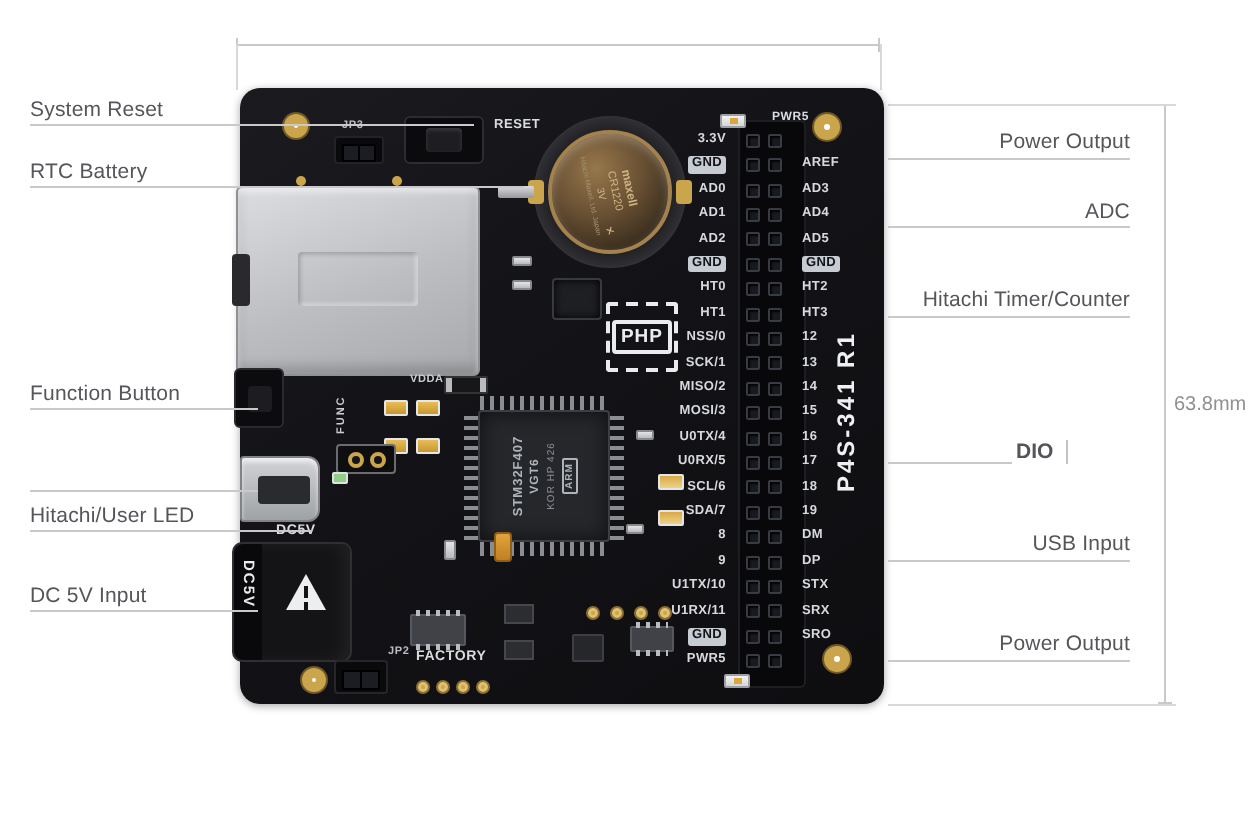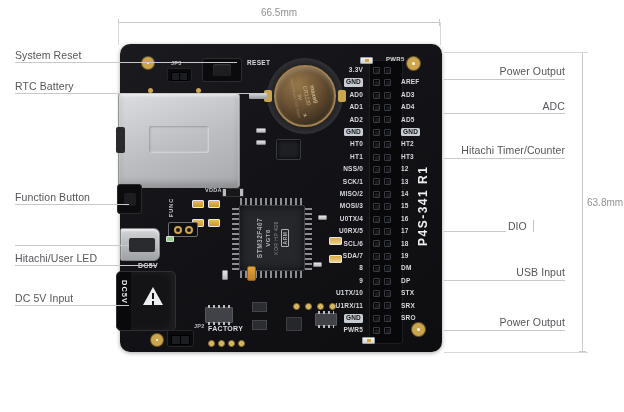--- a/index.html
+++ b/index.html
@@ -15,21 +15,21 @@
   .lt2{left:15px;top:191px}.ll2{left:15px;top:204px;width:114px}
   .lt3{left:15px;top:232px}.ll3{left:15px;top:245px;width:114px}
   .lt4{left:15px;top:252px}.ll4{left:15px;top:265px;width:141px}
   .lt5{left:15px;top:292px}.ll5{left:15px;top:305px;width:114px}
   .rt0{top:65px}.rl0{left:444px;top:79px;width:121px}
   .rt1{top:100px}.rl1{left:444px;top:113px;width:121px}
   .rt2{top:144px}.rl2{left:444px;top:158px;width:121px}
   .rt3{top:266px}.rl3{left:444px;top:280px;width:121px}
   .rt4{top:316px}.rl4{left:444px;top:330px;width:121px}
   .dio{top:220px;left:508px;display:flex;gap:6px;align-items:flex-start;z-index:7;}
-  .dio .dio-main{position:static;font-size:10.5px;color:#55565a;}
+  .dio .dio-main{position:static;font-size:10.5px;color:#55565a;font-weight:bold;}
   .dio .dio-div{position:static;width:1px;align-self:stretch;background:#c3c3c5;}
   .dio .dio-subs{position:static;display:flex;flex-direction:column;font-size:10.5px;color:#a3a3a5;line-height:14px;}
   .dio .dio-subs span{position:static;}
   .rldio{left:444px;top:231px;width:62px}
 
   
   .dimh-text{left:118px;top:7px;width:322px;text-align:center;font-size:10px;color:#919193;}
   .dimh{left:118px;top:22px;width:322px;height:1px;background:#c9c9cb;}
   .dimh::before,.dimh::after{content:"";position:absolute;top:-3px;width:1px;height:7px;background:#c9c9cb;}
   .dimh::before{left:0}.dimh::after{right:0}
@@ -165,21 +165,20 @@
   .jp2::before,.jp2::after{content:"";position:absolute;top:4px;width:8px;height:8px;background:#1c1d22;border:1px solid #000;}
   .jp2::before{left:3px}.jp2::after{right:3px}
   .txt-jp2{left:74px;top:279px;font-size:5.5px;color:#b9bcc0;}
   .txt-factory{left:88px;top:281px;font-size:7px;}
 </style>
 </head>
 <body>
 
 <div class="stage">
 
-  <div class="dimh-text">66.5mm</div>
   <div class="dimh"></div>
   <div class="ext-l"></div>
   <div class="ext-r"></div>
   <div class="dimv"></div>
   <div class="dimv-text">63.8mm</div>
   <div class="extv-t"></div>
   <div class="extv-b"></div>
 
   <div class="co lt0">System Reset</div>
   <div class="lead ll0"></div>
@@ -235,20 +234,23 @@
         <span class="b2">CR1220</span>
         <span class="b3">3V</span>
         <span class="b4">Hitachi Maxell, Ltd. Japan</span>
       </div>
       <div class="plus">+</div>
     </div>
 
     <div class="smd s1"></div>
     <div class="smd s2"></div>
     <div class="qfn"></div>
+    <div class="php">
+        <span>PHP</span>
+      </div>
 
     <div class="func-btn"></div>
     <div class="silk txt-func">FUNC</div>
     <div class="silk txt-vdda">VDDA</div>
     <div class="vdda-comp"></div>
     <div class="smd s3"></div>
 
     <div class="led-y ly1"></div>
     <div class="led-y ly2"></div>
     <div class="led-y ly3"></div>

